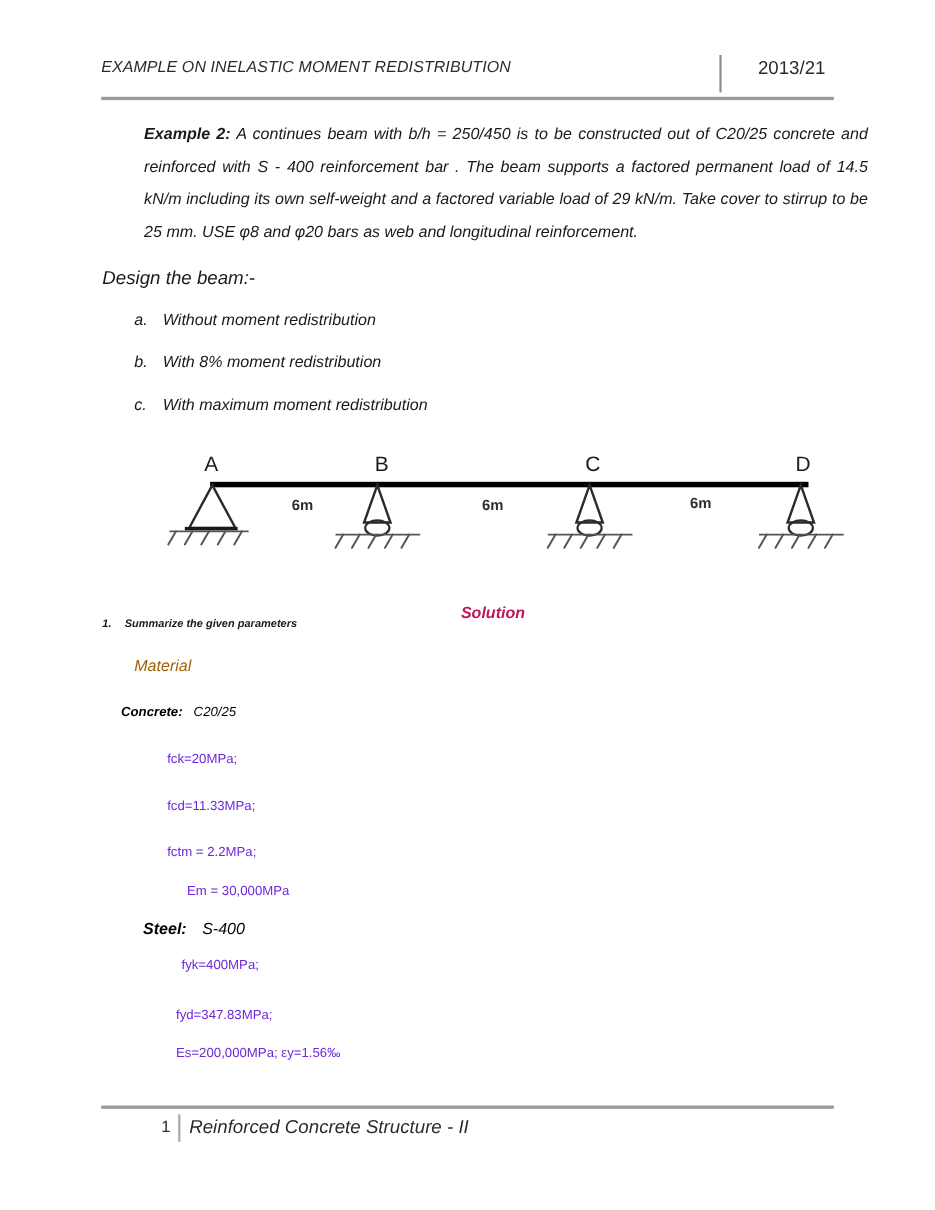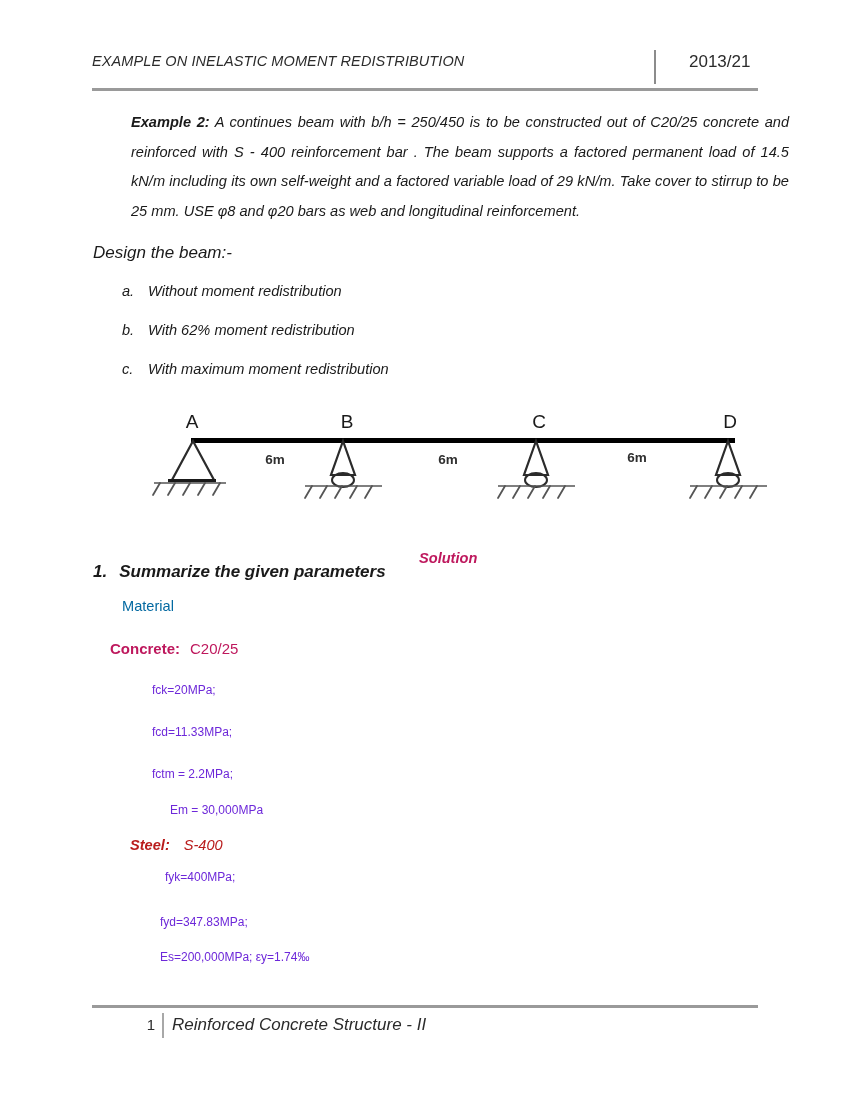--- a/index.html
+++ b/index.html
@@ -144,41 +144,43 @@
     color: #be185d;
     white-space: nowrap;
   }
 
   .step-one {
     position: absolute;
     left: 93px;
     top: 562px;
     font-style: italic;
     font-weight: bold;
-    font-size: 17px;
+    font-size: 10px;
     color: #1a1a1a;
     white-space: nowrap;
   }
   .step-one .num { margin-right: 12px; }
 
   .material-word {
     position: absolute;
     left: 122px;
     top: 598px;
-    font-size: 14.6px;
-    color: #0369a1;
+    font-style: italic;
+    font-size: 14.6px;
+    color: #a16207;
     white-space: nowrap;
   }
 
   .concrete-head {
     position: absolute;
     left: 110px;
     top: 640px;
-    font-size: 15px;
-    color: #be185d;
+    font-style: italic;
+    font-size: 12px;
+    color: #000000;
     white-space: nowrap;
   }
   .concrete-head b { font-weight: bold; }
   .concrete-head .val { margin-left: 10px; }
 
   .prop {
     position: absolute;
     font-size: 12px;
     color: #6d28d9;
     white-space: nowrap;
@@ -187,21 +189,21 @@
   .p-fcd  { left: 152px; top: 725px; }
   .p-fctm { left: 152px; top: 767px; }
   .p-em   { left: 170px; top: 803px; }
 
   .steel-head {
     position: absolute;
     left: 130px;
     top: 837px;
     font-style: italic;
     font-size: 14.6px;
-    color: #b91c1c;
+    color: #000000;
     white-space: nowrap;
     text-align: center;
   }
   .steel-head b { font-weight: bold; }
   .steel-head .val { margin-left: 14px; }
 
   .p-fyk { left: 165px; top: 870px; }
   .p-fyd { left: 160px; top: 915px; }
   .p-es  { left: 160px; top: 950px; }
 
@@ -264,21 +266,21 @@
 
   <div class="design-line">Design the beam:-</div>
 
   <div class="abc-list">
     <div class="abc-item">
       <span class="abc-marker">a.</span>
       <span class="abc-label">Without moment redistribution</span>
     </div>
     <div class="abc-item">
       <span class="abc-marker">b.</span>
-      <span class="abc-label">With 62% moment redistribution</span>
+      <span class="abc-label">With 8% moment redistribution</span>
     </div>
     <div class="abc-item">
       <span class="abc-marker">c.</span>
       <span class="abc-label">With maximum moment redistribution</span>
     </div>
   </div>
 
   <div class="beam-figure">
     <svg width="620" height="95" viewBox="0 0 620 95" xmlns="http://www.w3.org/2000/svg">
 
@@ -363,21 +365,21 @@
   <div class="prop p-fcd">fcd=11.33MPa;</div>
   <div class="prop p-fctm">fctm = 2.2MPa;</div>
   <div class="prop p-em">Em = 30,000MPa</div>
 
   <div class="steel-head">
     <b>Steel:</b><span class="val">S-400</span>
   </div>
 
   <div class="prop p-fyk">fyk=400MPa;</div>
   <div class="prop p-fyd">fyd=347.83MPa;</div>
-  <div class="prop p-es">Es=200,000MPa; εy=1.74‰</div>
+  <div class="prop p-es">Es=200,000MPa; εy=1.56‰</div>
 
   <div class="footer-rule"></div>
   <div class="footer">
     <div class="footer-page">1</div>
     <div class="footer-divider"></div>
     <div class="footer-title">Reinforced Concrete Structure - II</div>
   </div>
 
 </div>
 

